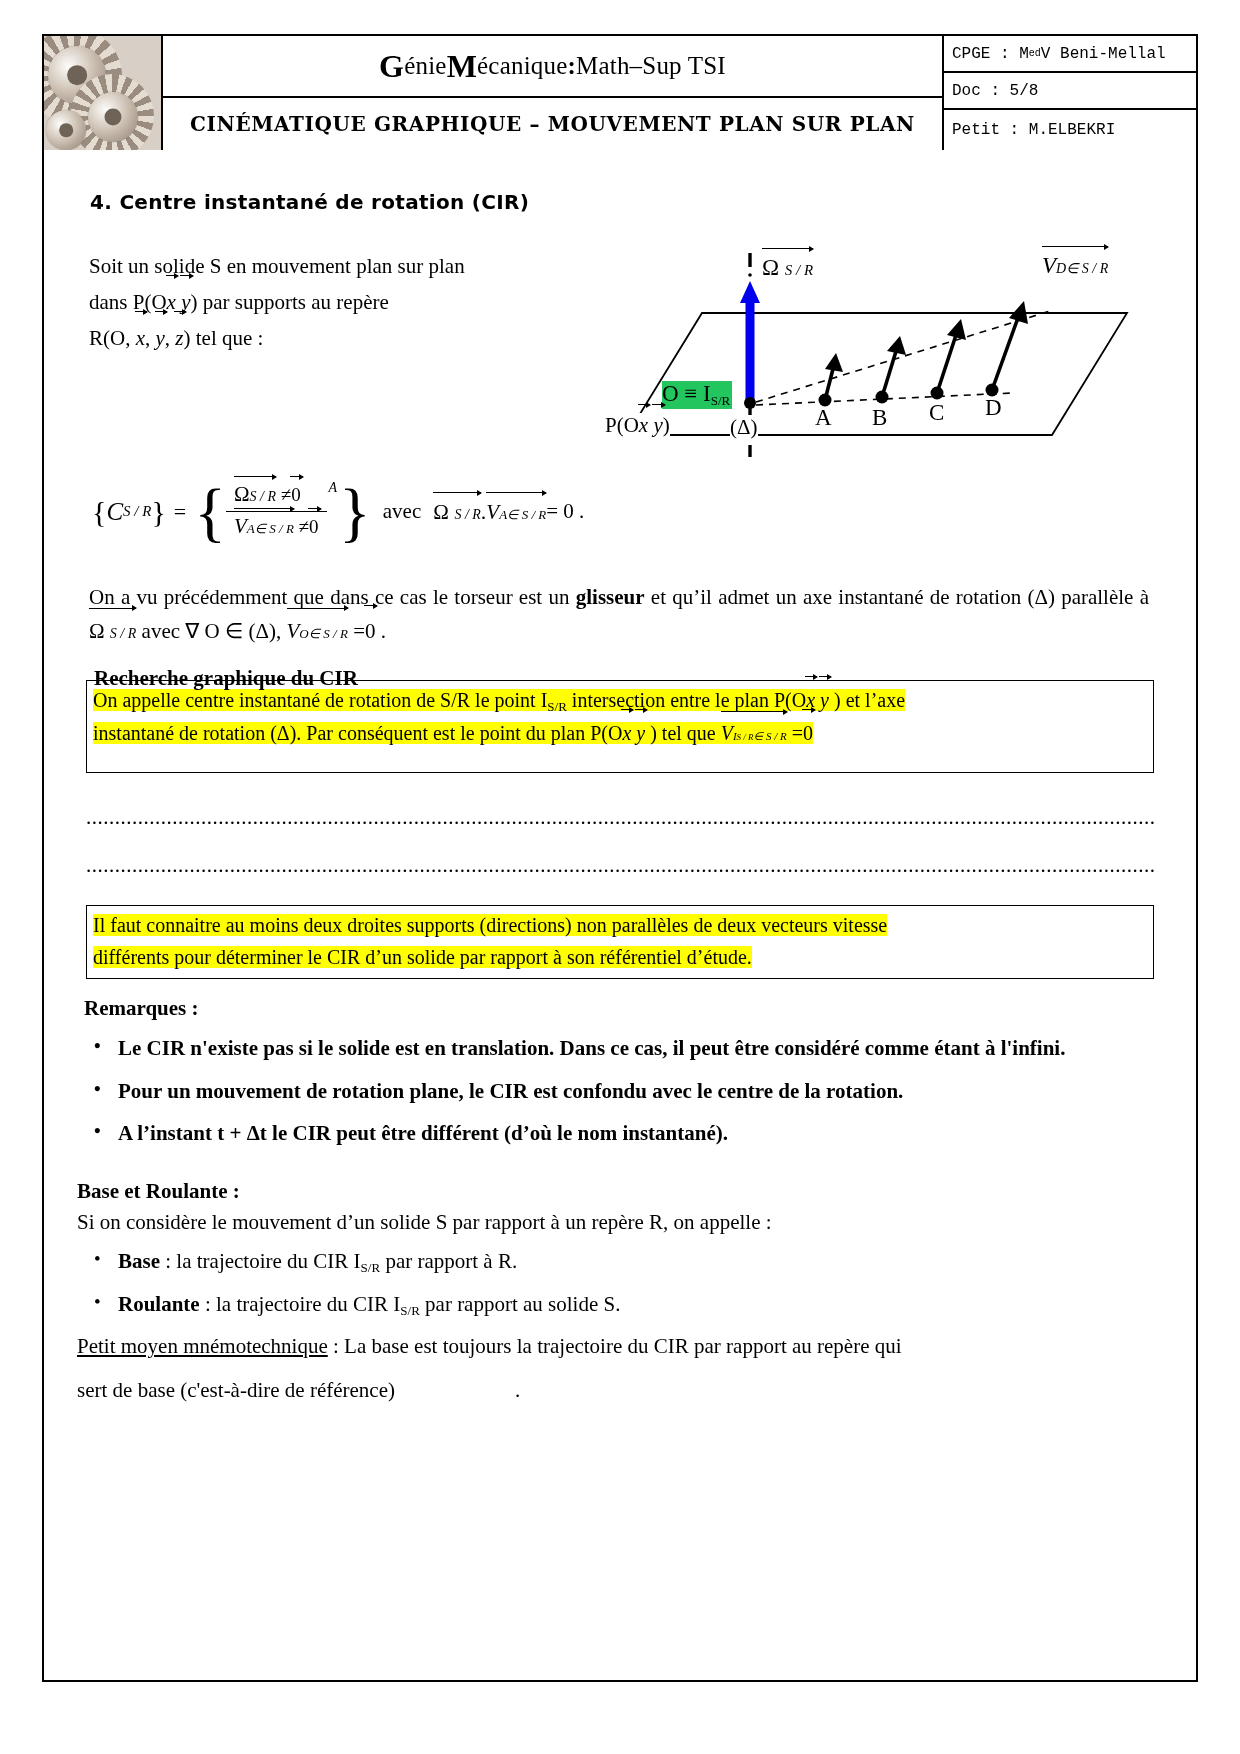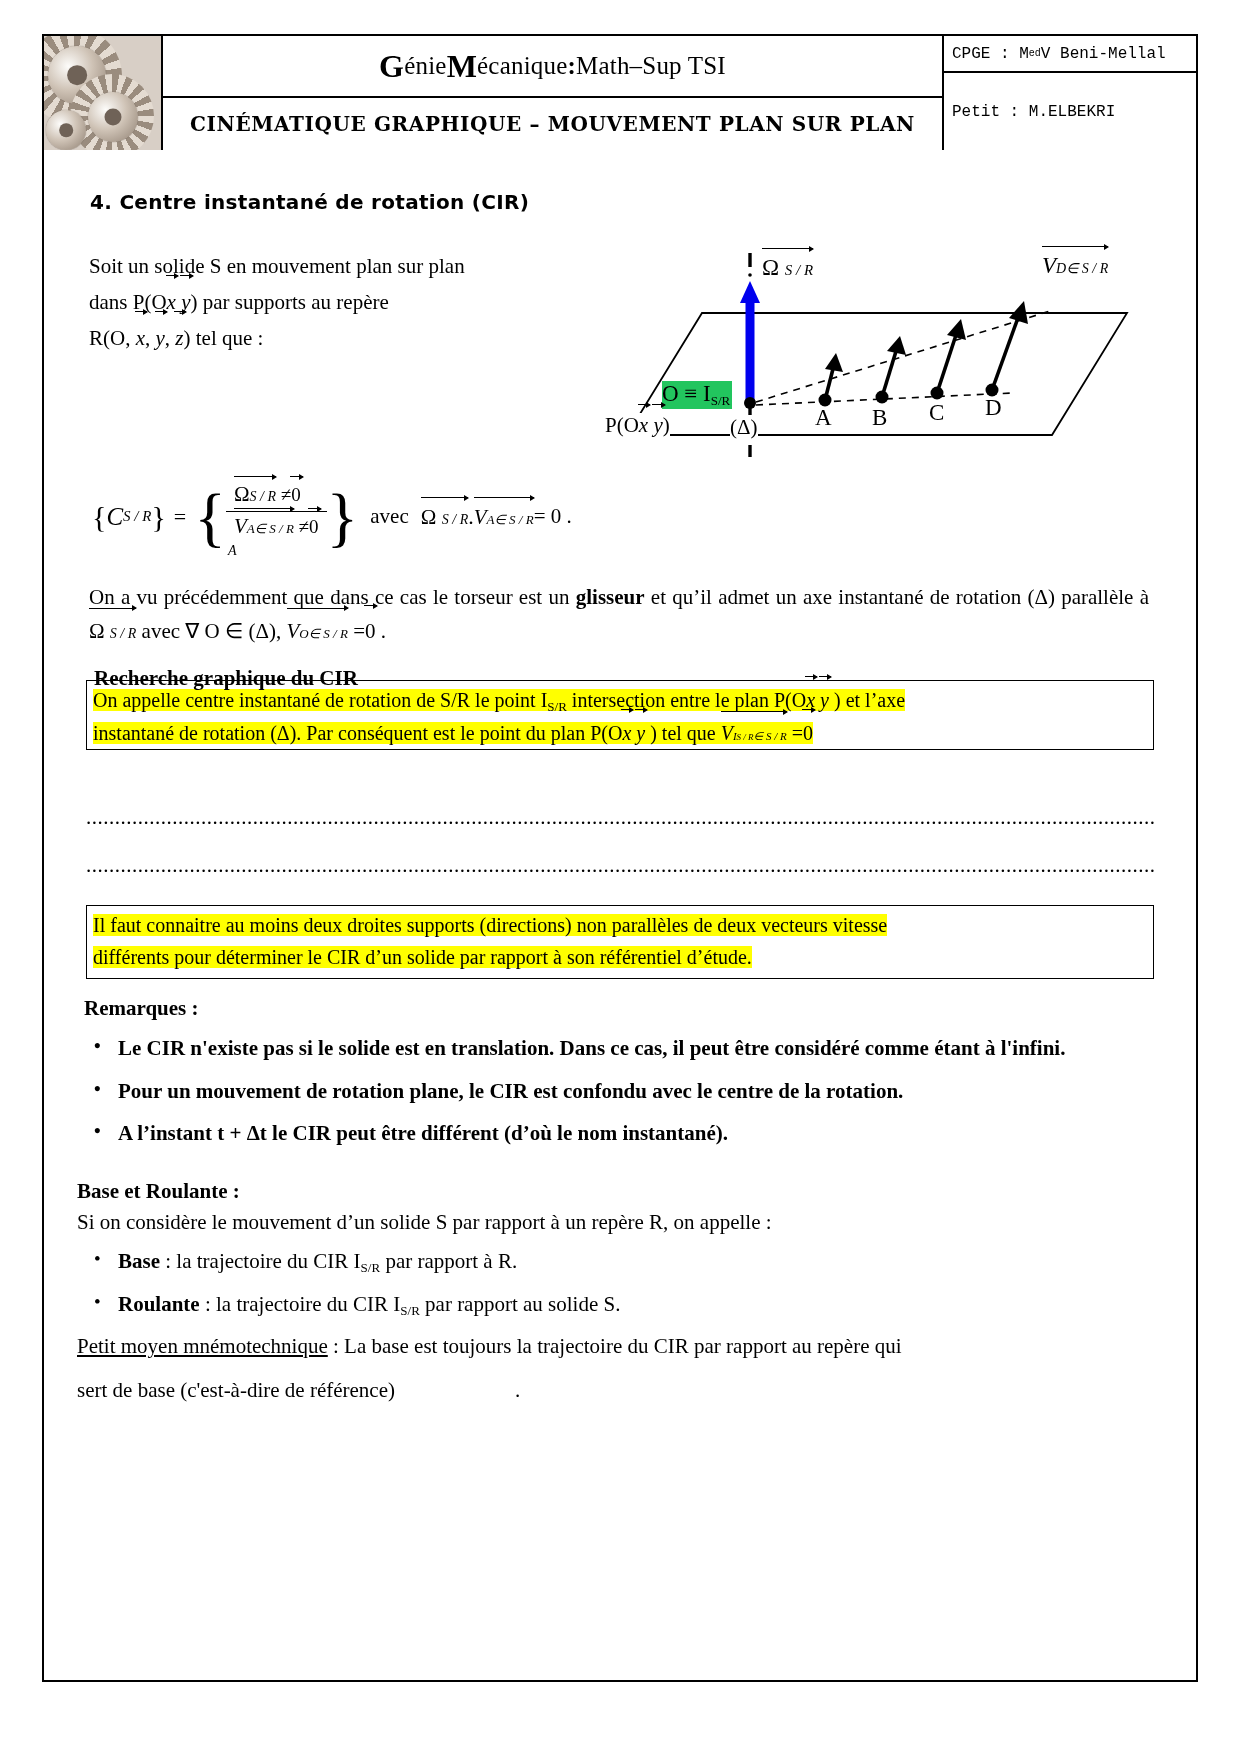--- a/index.html
+++ b/index.html
@@ -229,21 +229,21 @@
     line-height: 1.62;
     text-align: justify;
   }
   .p1 { left: 45px; top: 430px; width: 1060px; }
 
   .box {
     position: absolute;
     border: 1.6px solid #000;
     box-sizing: border-box;
   }
-  .box-hl1 { left: 42px; top: 530px; width: 1068px; height: 70px; }
+  .box-hl1 { left: 42px; top: 530px; width: 1068px; height: 93px; }
   .box-hl2 { left: 42px; top: 755px; width: 1068px; height: 74px; }
   .hl { background: #ffff00; }
   .boxtext {
     font-size: 20px;
     line-height: 1.62;
     padding: 3px 6px 0 6px;
   }
 
   .h-sub {
     position: absolute;
@@ -327,20 +327,21 @@
       </div>
       <div class="hdr-sub">CINÉMATIQUE GRAPHIQUE – MOUVEMENT PLAN SUR PLAN</div>
     </div>
 
     <div class="hdr-right">
       <div class="hr1">
         <span>CPGE : M</span>
           <sup class="small">ed</sup>
           <span> V Beni-Mellal</span>
       </div>
+      <div class="hr2">Doc : 5/8</div>
       <div class="hr3">Petit : M.ELBEKRI</div>
     </div>
   </div>
 
   <div class="content">
 
     <div class="h4">4. Centre instantané de rotation (CIR)</div>
 
     <div class="intro">
       <span class="ln just">
@@ -361,21 +362,21 @@
       </span>
     </div>
 
     <div class="torseur">
       <span style="font-size:30px;">{</span>
         <span class="tz-c">C</span>
         <span class="tz-sub">S / R</span>
         <span style="font-size:30px;">}</span>
       <span style="margin:0 8px;">=</span>
       <span class="brace-l">{</span>
-      <span style="display:inline-flex; flex-direction:column;">
+      <span style="display:inline-flex; flex-direction:row;">
         <span class="stack">
           <span class="row top">
             <span class="vecb"><span class="ar"></span><span style="font-size:21px;">Ω</span><span class="vsm" style="font-size:14px;">S / R</span></span>
             <span>≠</span><span class="arrowhat"><span class="ar2"></span><span style="font-style:normal;">0</span></span>
           </span>
           <span class="row">
             <span class="vecb"><span class="ar"></span><span class="vsm" style="font-size:21px;">V</span><span class="vsm" style="font-size:13px;">A∈ S / R</span></span>
             <span>≠</span><span class="arrowhat"><span class="ar2"></span><span style="font-style:normal;">0</span></span>
           </span>
         </span>

